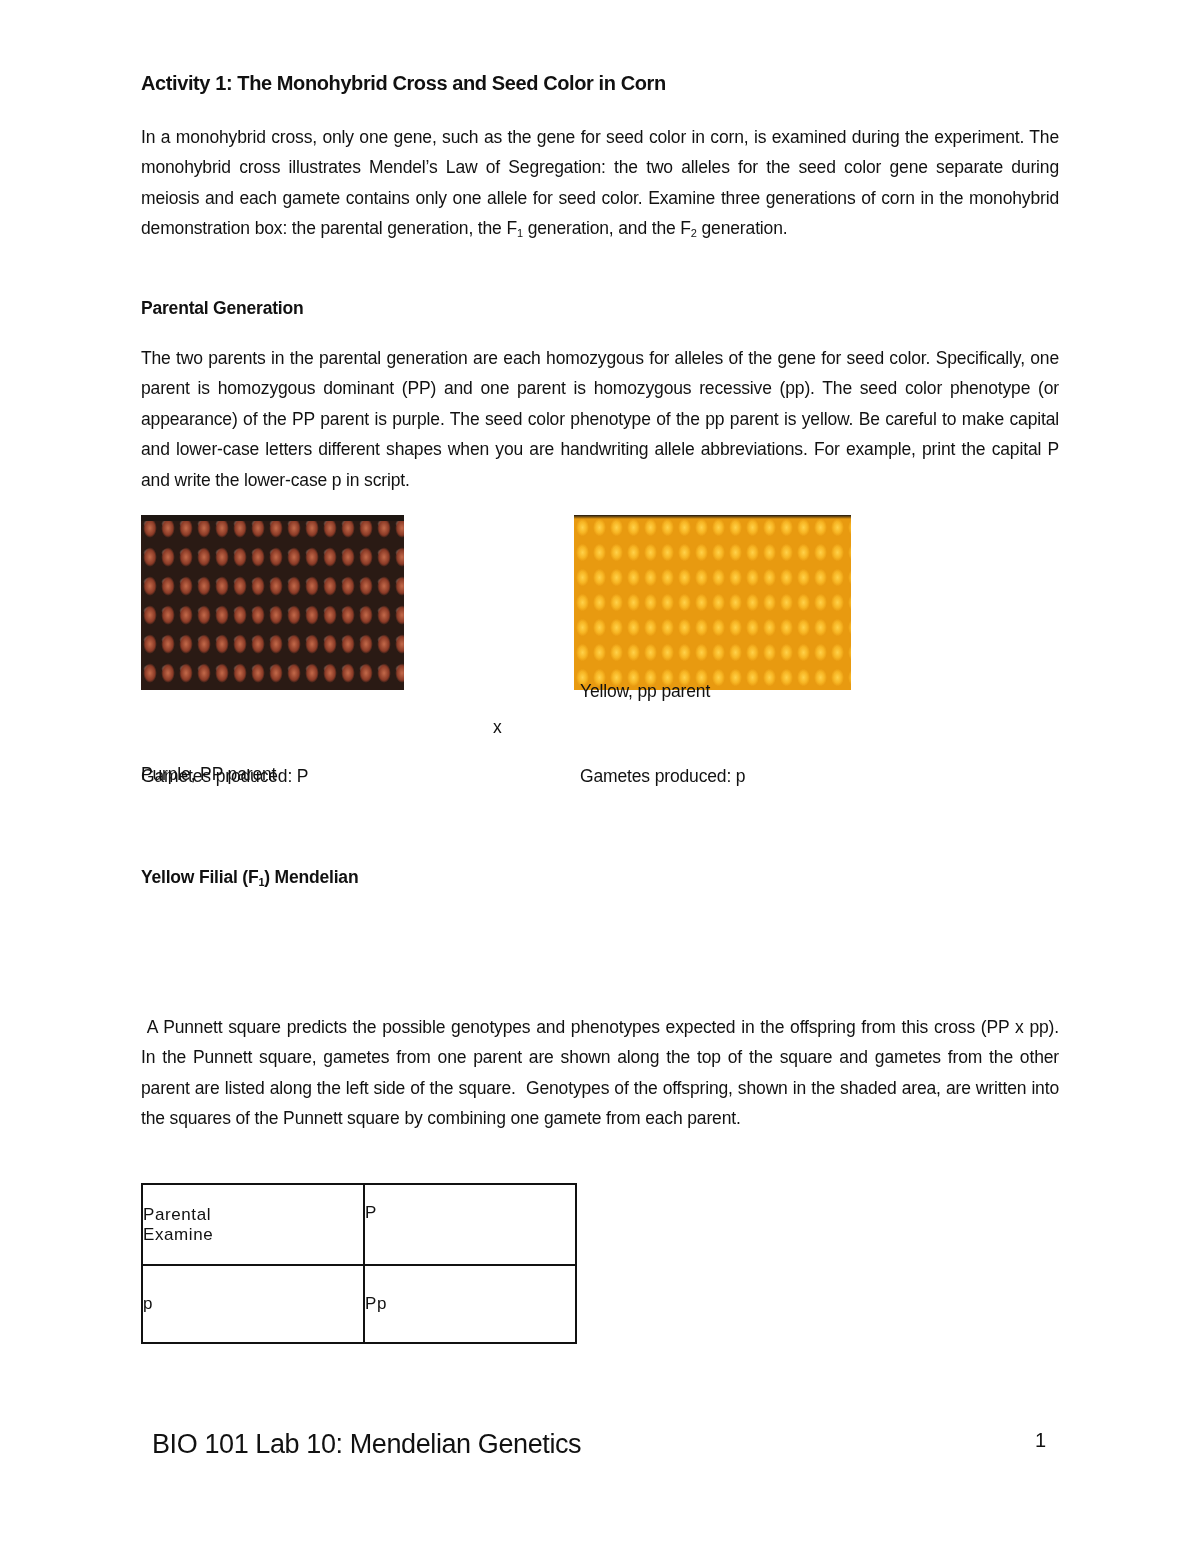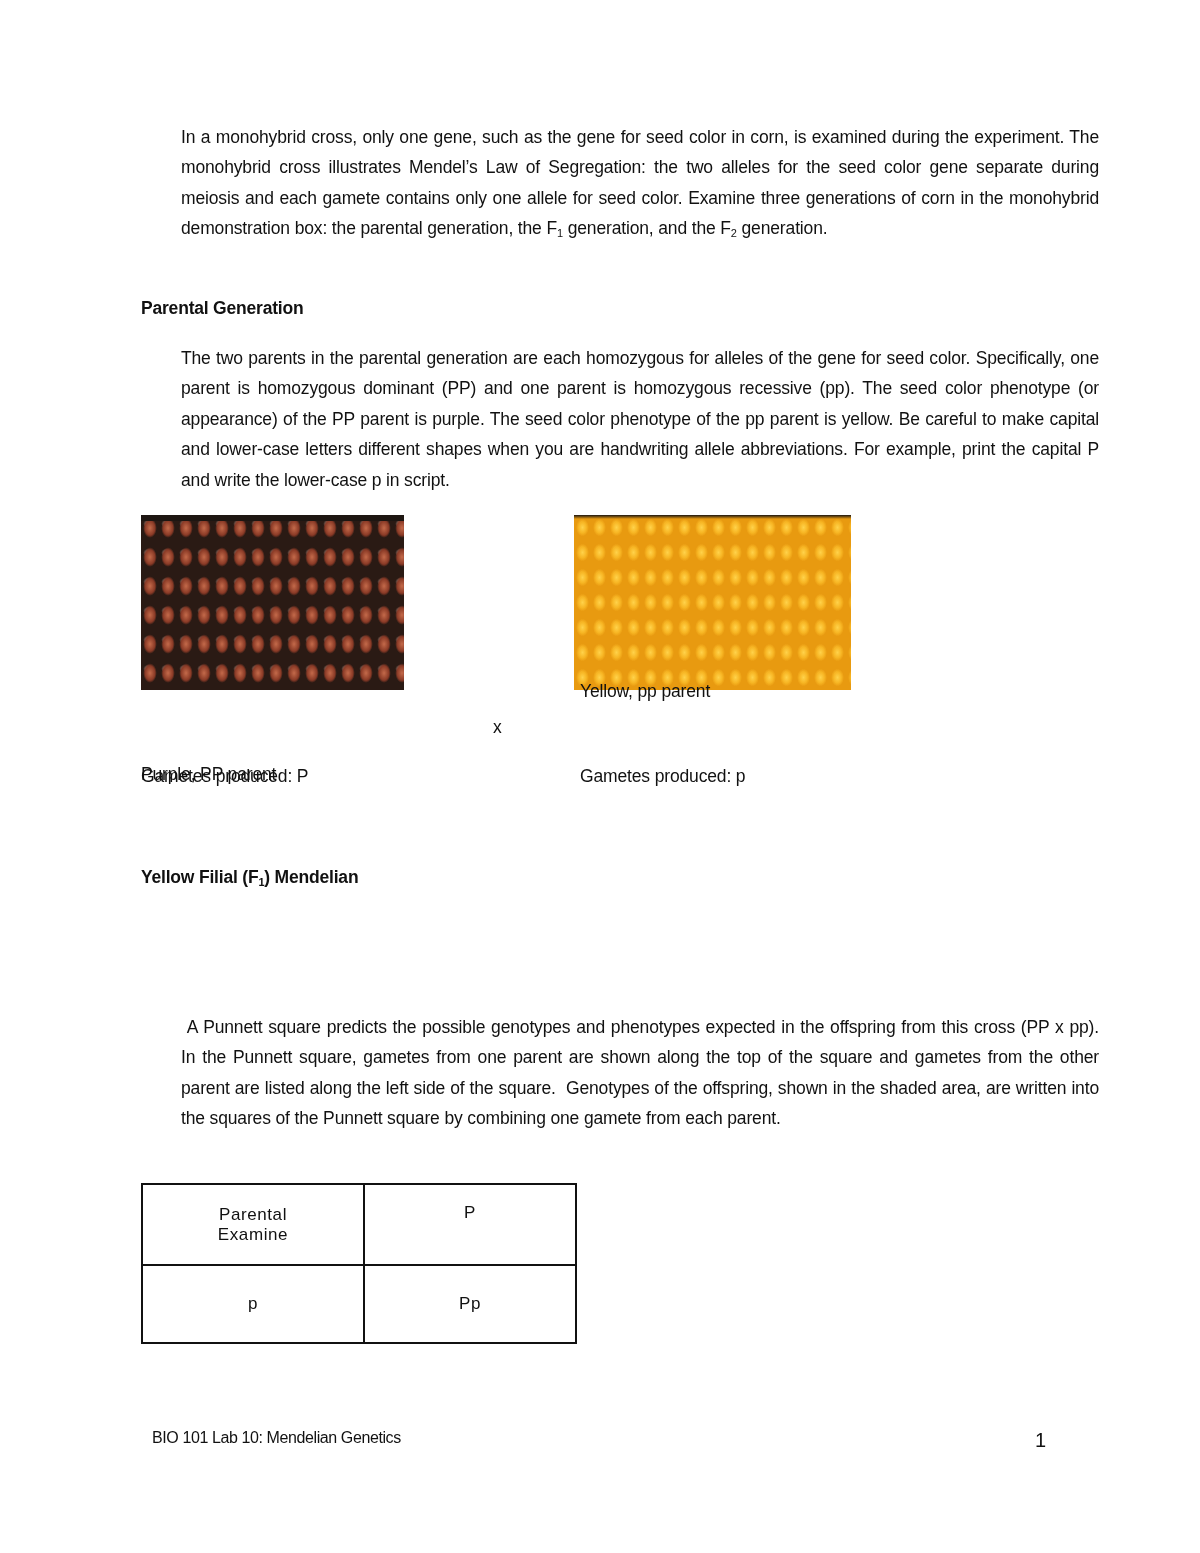--- a/index.html
+++ b/index.html
@@ -29,21 +29,20 @@
       white-space: nowrap;
     }
     .para {
       position: absolute;
       left: 141px;
       width: 918px;
       font-size: 17.5px;
       line-height: 30.4px;
       text-align: justify;
       letter-spacing: -0.15px;
-      margin-left: 40px;
     }
     .heading {
       position: absolute;
       left: 141px;
       font-size: 17.5px;
       font-weight: bold;
       letter-spacing: -0.2px;
       white-space: nowrap;
     }
     .line {
@@ -90,47 +89,47 @@
     }
     .punnett {
       position: absolute;
       left: 141px; top: 1183px;
       border-collapse: collapse;
       font-size: 17px;
       letter-spacing: 0.6px;
     }
     .punnett td {
       border: 2px solid #111111;
-      text-align: center;
       vertical-align: middle;
       padding: 0;
     }
     .punnett .c1 { width: 220px; }
     .punnett .c2 { width: 210px; }
     .punnett .r1 td { height: 79px; }
     .punnett .r2 td { height: 76px; }
     .footer-left {
       position: absolute;
       left: 152px; top: 1429px;
-      font-size: 16px;
+      font-size: 27px;
       letter-spacing: -0.4px;
       white-space: nowrap;
     }
     .footer-right {
       position: absolute;
       left: 1035px; top: 1429px;
       font-size: 20px;
       white-space: nowrap;
     }
   </style>
 </head>
 <body>
 
 <div class="page">
 
+  <div class="title">Activity 1: The Monohybrid Cross and Seed Color in Corn</div>
 
   <div class="para" style="top:122px;"><span>In a monohybrid cross, only one gene, such as the gene for seed color in corn, is examined during the experiment.  The monohybrid cross illustrates Mendel’s Law of Segregation: the two alleles for the seed color gene separate during meiosis and each gamete contains only one allele for seed color. Examine three generations of corn in the monohybrid demonstration box: the parental generation, the F</span><sub>1</sub><span> generation, and the F</span><sub>2</sub><span> generation.</span></div>
 
   <div class="heading" style="top:298px;">Parental Generation</div>
 
   <div class="para" style="top:343px;">The two parents in the parental generation are each homozygous for alleles of the gene for seed color. Specifically, one parent is homozygous dominant (PP) and one parent is homozygous recessive (pp).  The seed color phenotype (or appearance) of the PP parent is purple.  The seed color phenotype of the pp parent is yellow.  Be careful to make capital and lower-case letters different shapes when you are handwriting allele abbreviations.  For example, print the capital P and write the lower-case p in script.</div>
 
   <div class="corn corn-purple">
     <div class="top-edge"></div>
   </div>

